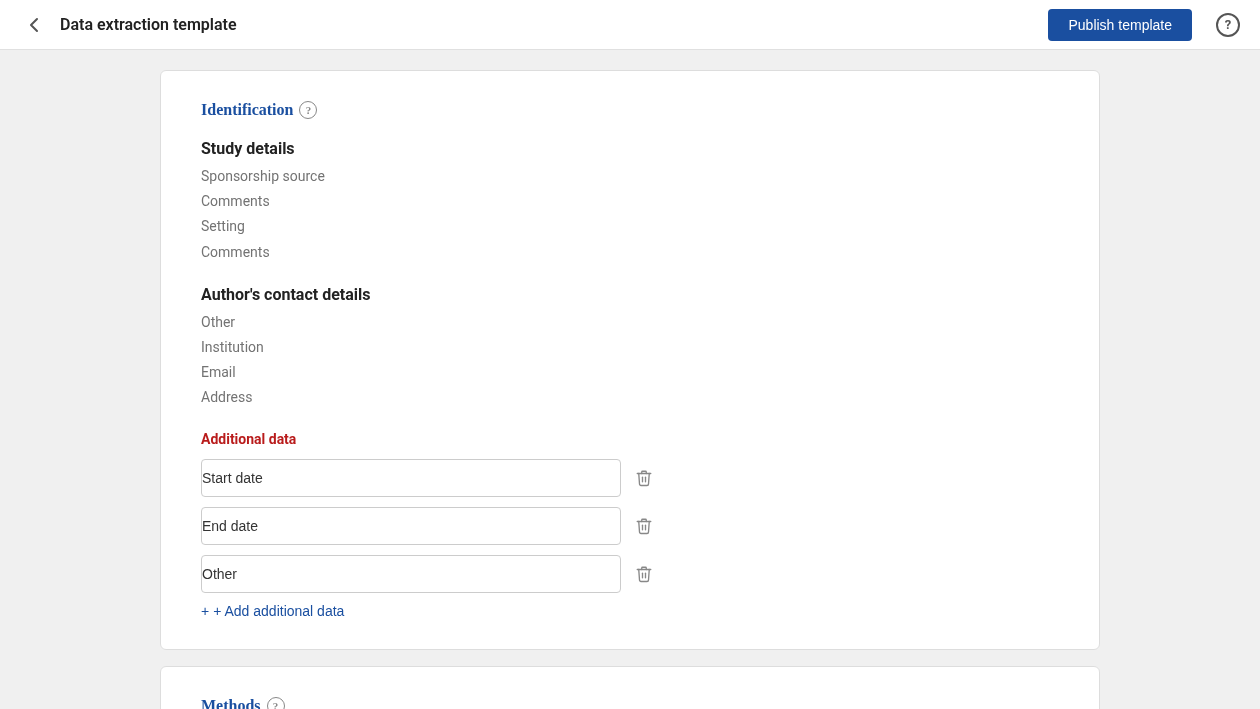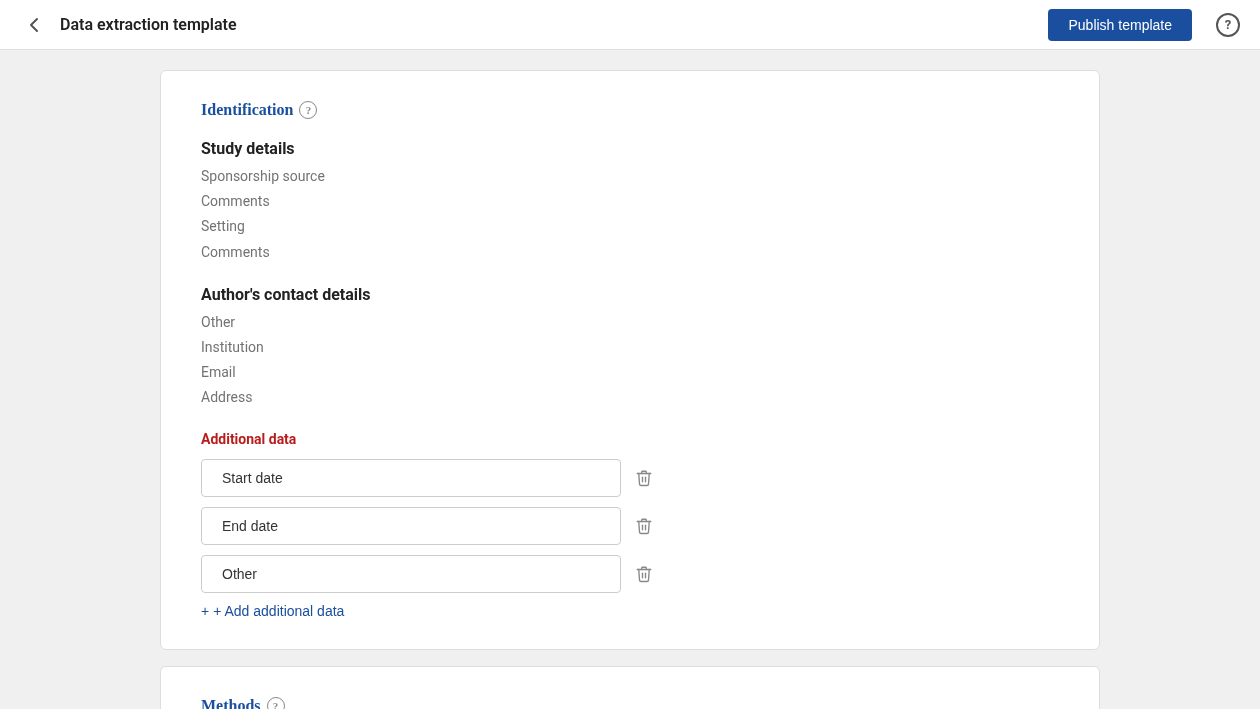--- a/index.html
+++ b/index.html
@@ -131,21 +131,21 @@
       display: flex;
       align-items: center;
       gap: 10px;
       margin-bottom: 10px;
     }
     .text-input {
       flex: 1;
       max-width: 420px;
       border: 1px solid #ccc;
       border-radius: 4px;
-      padding: 10px 20px;
+      padding: 10px 0;
       font-size: 14px;
       color: #333;
       background: #fff;
       outline: none;
     }
     .delete-btn {
       background: none;
       border: none;
       cursor: pointer;
       color: #888;

